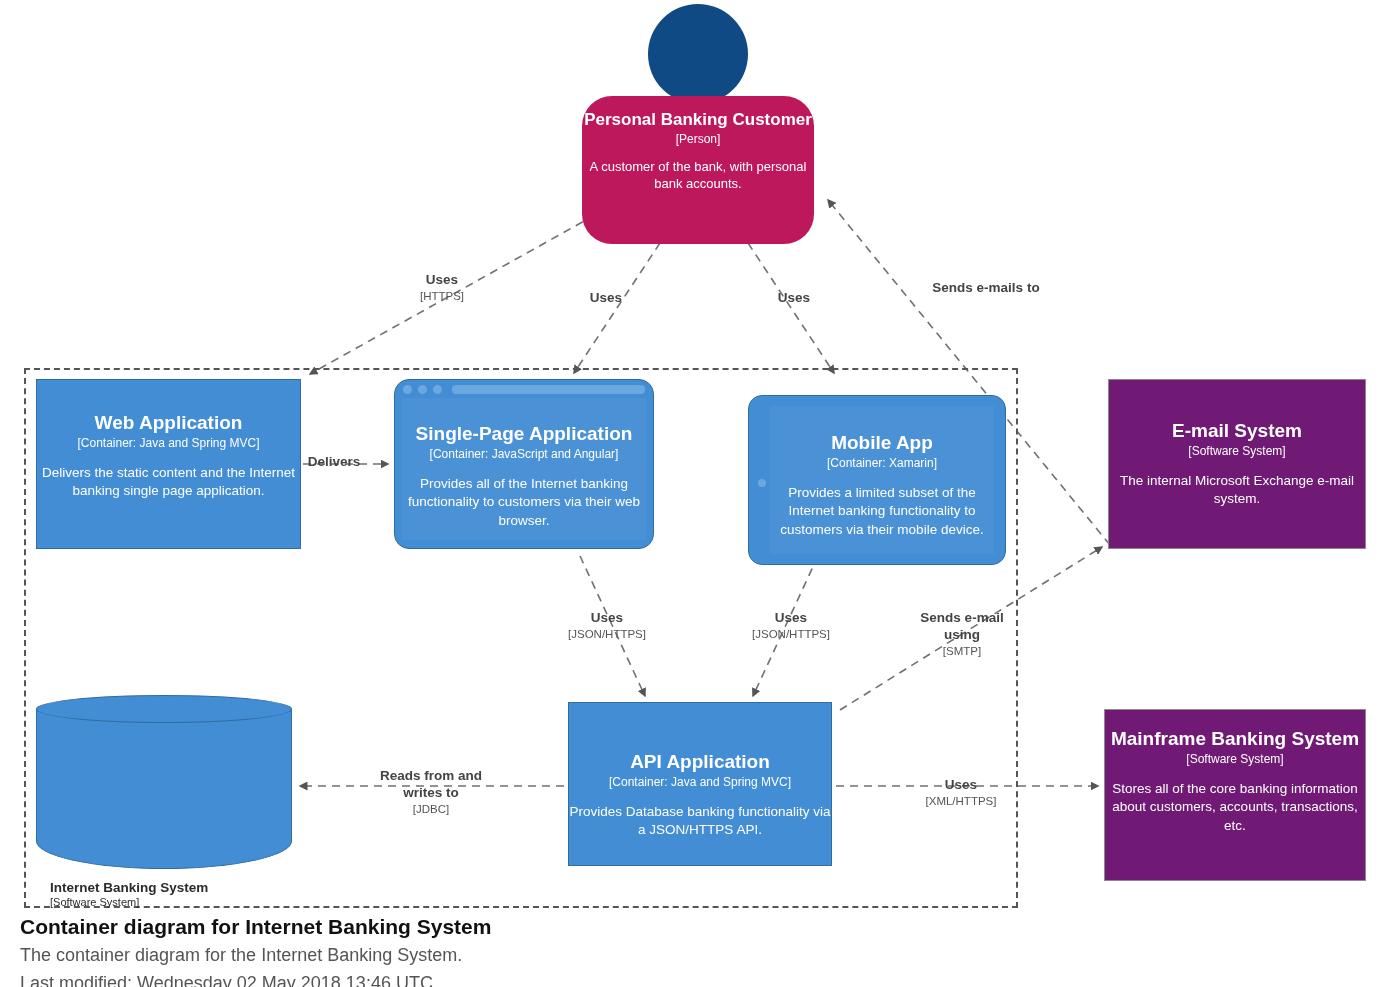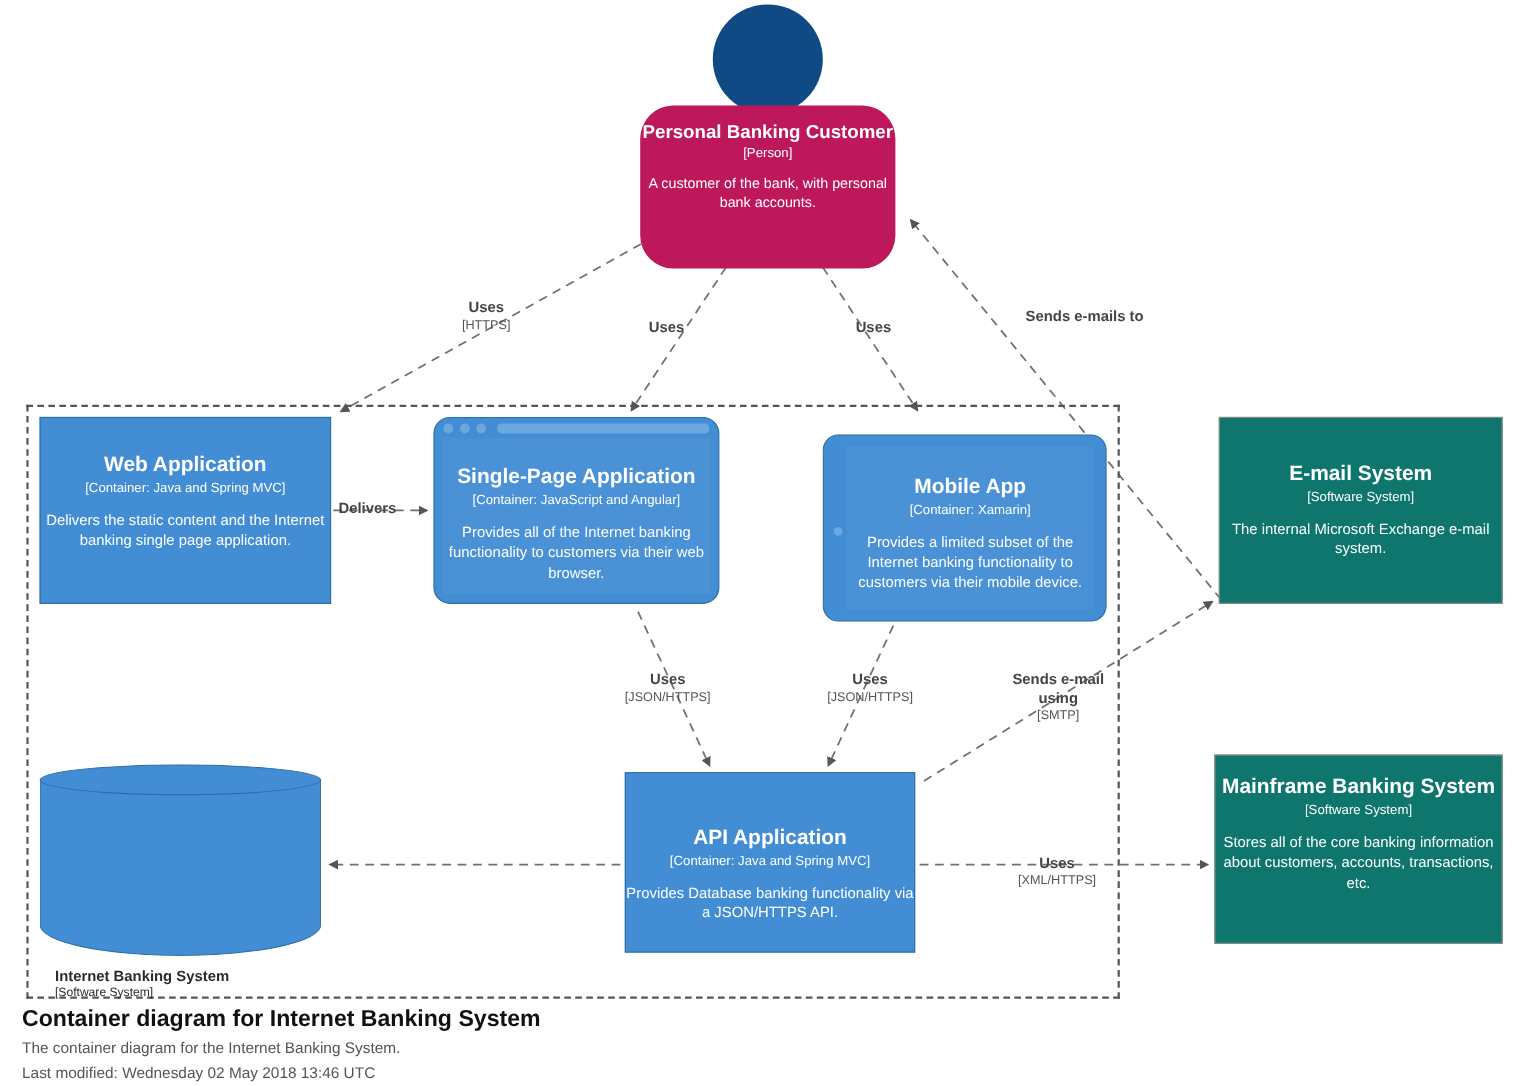--- a/index.html
+++ b/index.html
@@ -115,21 +115,21 @@
     font-size: 11px;
     line-height: 1.2;
   }
 
   
   .box-container {
     background: #438dd5;
     border: 1px solid #2e6da4;
   }
   .box-system {
-    background: #0f766e;
+    background: #701a75;
     border: 1px solid #8a8a8a;
   }
 
   
   #web-application {
     left: 36px; top: 379px;
     width: 265px; height: 170px;
     padding-top: 32px;
   }
   #web-application .n-title { font-size: 19px; }
@@ -259,21 +259,21 @@
   
   #api-application {
     left: 568px; top: 702px;
     width: 264px; height: 164px;
     padding-top: 48px;
   }
   #api-application .n-title { font-size: 19px; }
 
   
   #mainframe-banking-system {
-    left: 1104px; top: 686px;
+    left: 1104px; top: 709px;
     width: 262px; height: 172px;
     padding-top: 18px;
   }
   #mainframe-banking-system .n-title { font-size: 19px; }
 
   
   .edge-label {
     position: absolute;
     text-align: center;
     color: #444444;
@@ -298,21 +298,21 @@
     top: 914px;
     width: 900px;
   }
   .footer .f-title {
     font-size: 21px;
     font-weight: bold;
     color: #111111;
     line-height: 1.25;
   }
   .footer .f-sub {
-    font-size: 14px;
+    font-size: 18px;
     color: #555555;
     line-height: 1.45;
     margin-top: 2px;
   }
 </style>
 </head>
 <body>
 
 <div id="canvas">
 
@@ -444,20 +444,24 @@
   <div class="edge-label" style="left:736px; top:610px; width:110px;">
     <div class="el-text">Uses</div>
     <div class="el-tech">[JSON/HTTPS]</div>
   </div>
 
   <div class="edge-label" style="left:906px; top:610px; width:112px;">
     <div class="el-text">Sends e-mail using</div>
     <div class="el-tech">[SMTP]</div>
   </div>
 
+  <div class="edge-label" style="left:366px; top:768px; width:130px;">
+    <div class="el-text">Reads from and writes to</div>
+    <div class="el-tech">[JDBC]</div>
+  </div>
 
   <div class="edge-label" style="left:906px; top:777px; width:110px;">
     <div class="el-text">Uses</div>
     <div class="el-tech">[XML/HTTPS]</div>
   </div>
 
   <div class="footer">
     <div class="f-title">Container diagram for Internet Banking System</div>
     <div class="f-sub">The container diagram for the Internet Banking System.</div>
     <div class="f-sub">Last modified: Wednesday 02 May 2018 13:46 UTC</div>

